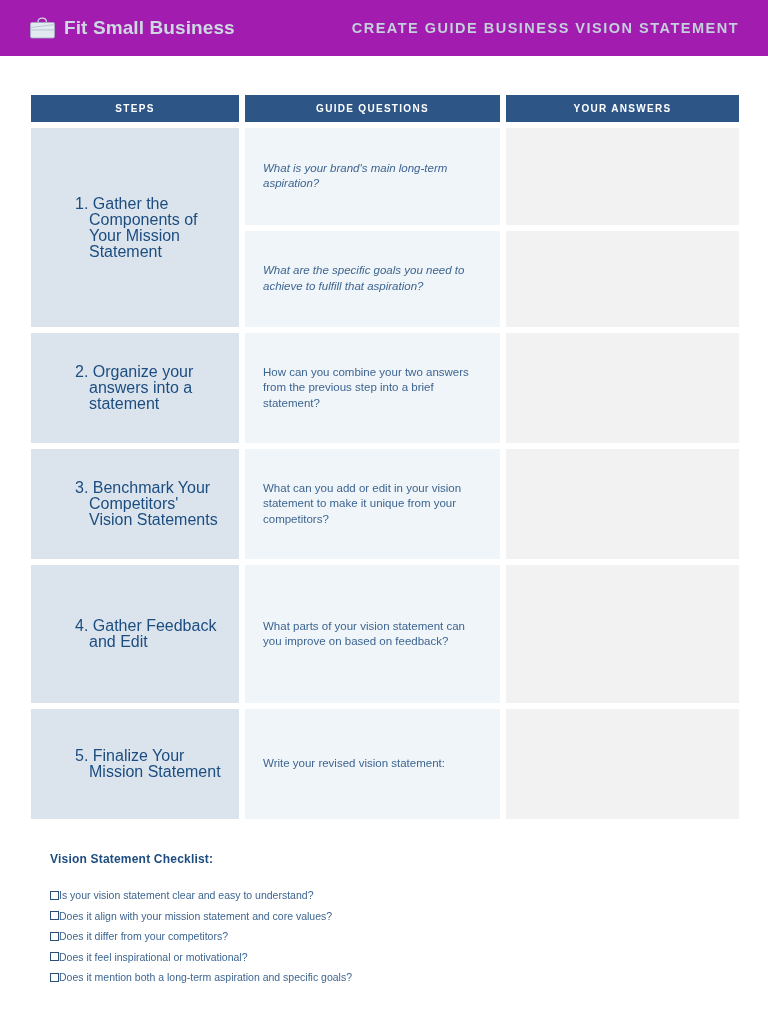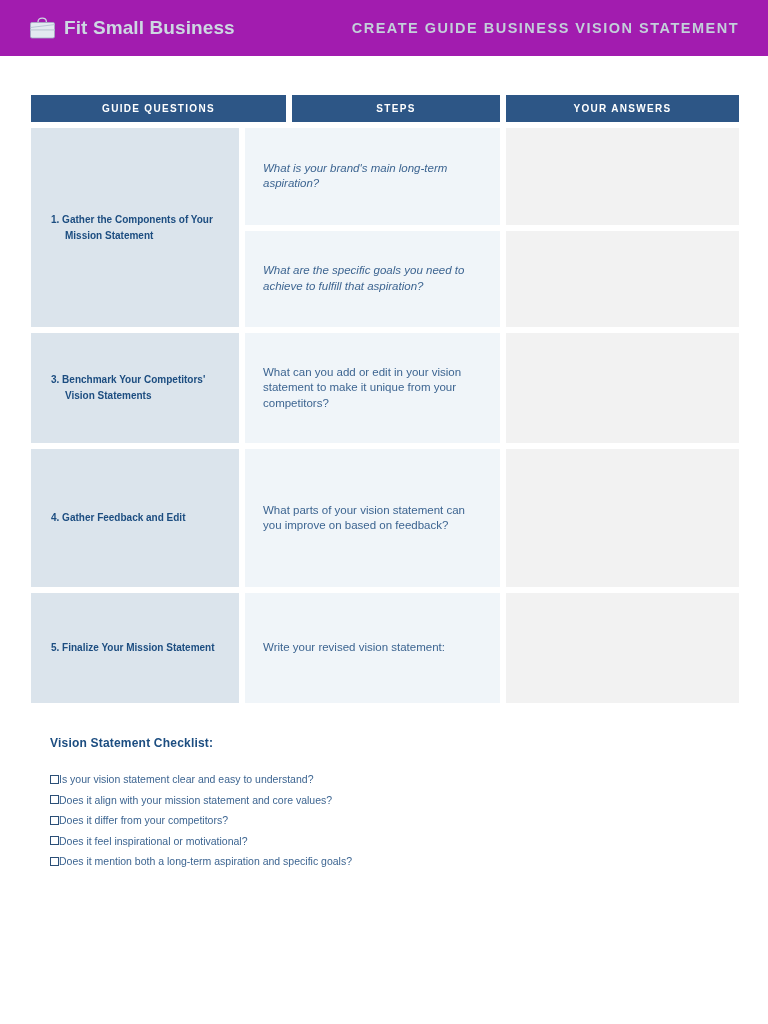--- a/index.html
+++ b/index.html
@@ -83,26 +83,27 @@
     margin-bottom: 6px;
   }
   .cell-steps {
     background: #dbe4ec;
     padding: 12px 18px 12px 20px;
     display: flex;
     align-items: center;
   }
   .step-text {
     color: #1c4d80;
-    font-size: 10px;
-    font-weight: bold;
+    font-size: 16px;
+    font-weight: normal;
     line-height: 16px;
     padding-left: 14px;
     text-indent: -14px;
     white-space: pre-line;
+    margin-left: 24px;
   }
   .guide-stack {
     display: flex;
     flex-direction: column;
     gap: 6px;
     font-style: italic;
   }
   .cell-guide {
     background: #f0f5f9;
     padding: 0 18px 0 18px;
@@ -167,22 +168,22 @@
     </svg>
     <span class="brand-name">Fit Small Business</span>
   </div>
   <div class="doc-title">CREATE GUIDE BUSINESS VISION STATEMENT</div>
 </div>
 
 <div class="sheet">
   <div class="table">
 
     <div class="thead">
+      <div class="th col-steps">STEPS</div>
       <div class="th col-guide">GUIDE QUESTIONS</div>
-      <div class="th col-steps">STEPS</div>
       <div class="th col-answers">YOUR ANSWERS</div>
     </div>
 
     <div class="trow" style="height:199px;">
       <div class="cell-steps col-steps">
         <div class="step-text">1. Gather the Components of Your Mission Statement</div>
       </div>
       <div class="guide-stack col-guide">
         <div class="cell-guide" style="height:96.5px;">
           <div class="q-text">What is your brand's main long-term aspiration?</div>
@@ -190,20 +191,29 @@
         <div class="cell-guide" style="height:96.5px;">
           <div class="q-text">What are the specific goals you need to achieve to fulfill that aspiration?</div>
         </div>
       </div>
       <div class="answers-stack col-answers">
         <div class="cell-answer" style="height:96.5px;"></div>
         <div class="cell-answer" style="height:96.5px;"></div>
       </div>
     </div>
 
+    <div class="trow" style="height:110px;">
+      <div class="cell-steps col-steps">
+        <div class="step-text">2. Organize your answers into a statement</div>
+      </div>
+      <div class="cell-guide col-guide">
+        <div class="q-text">How can you combine your two answers from the previous step into a brief statement?</div>
+      </div>
+      <div class="cell-answer col-answers"></div>
+    </div>
 
     <div class="trow" style="height:110px;">
       <div class="cell-steps col-steps">
         <div class="step-text">3. Benchmark Your Competitors' Vision Statements</div>
       </div>
       <div class="cell-guide col-guide">
         <div class="q-text">What can you add or edit in your vision statement to make it unique from your competitors?</div>
       </div>
       <div class="cell-answer col-answers"></div>
     </div>

